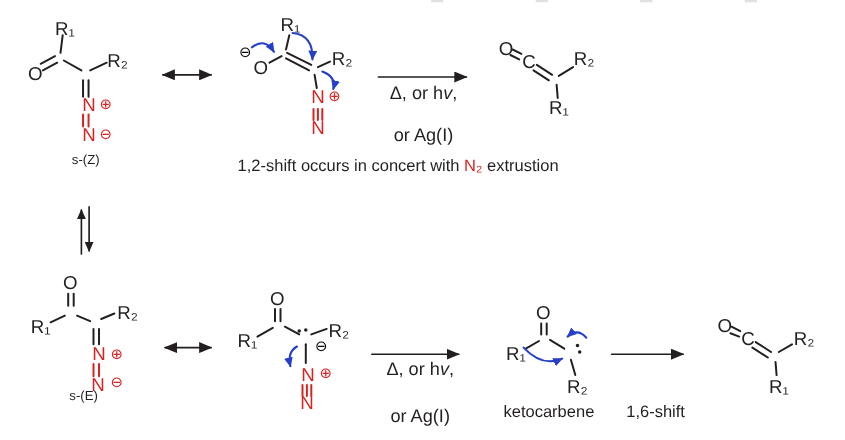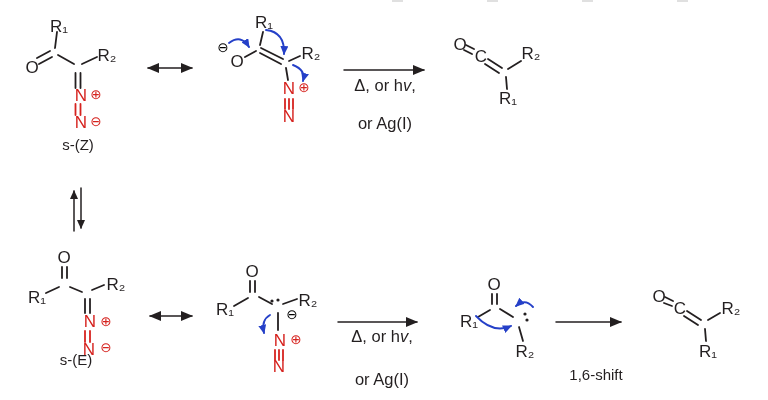--- a/index.html
+++ b/index.html
@@ -14,21 +14,21 @@
   .dashline{stroke:var(--dash);stroke-width:2;stroke-dasharray:11 84;}
   .at{font-size:17px;fill:var(--ink);text-anchor:middle;font-family:inherit;}
   .chg{font-size:13.5px;text-anchor:middle;}
   .rd{fill:var(--red);}
   .dot{fill:var(--ink);}
   .mink{fill:var(--ink);}
   .mblue{fill:var(--blue);}
   
   .lbl{position:absolute;font-size:15px;line-height:18px;white-space:nowrap;}
   .big{font-size:16.5px;line-height:20px;margin-top:36px;}
-  .slabel{font-size:15px;}
+  .slabel{font-size:12px;}
   .ctr{transform:translateX(-50%);}
   .red{color:var(--red);}
   .it{font-style:italic;}
 </style>
 </head>
 <body>
 
 <div class="canvas">
 
 <svg width="768" height="400" viewBox="0 0 768 400">
@@ -180,25 +180,27 @@
     <line class="bd" x1="705" y1="329" x2="706" y2="341"></line>
     <text class="at" x="659" y="302">O</text>
     <text class="at" x="680" y="314">C</text>
     <text class="at" x="731" y="314">R₂</text>
     <text class="at" x="708" y="357">R₁</text>
   </g>
 </svg>
 
 <div class="lbl slabel ctr" style="left:78px;top:136px">s-(Z)</div>
 
+<div class="lbl" style="left:216px;top:142px"><span>1,2-shift occurs in concert with </span><span class="red">N₂</span><span> extrustion</span></div>
 
 <div class="lbl big ctr" style="left:385px;top:39px"><span>Δ, or h</span><span class="it">v</span><span>,</span></div>
 <div class="lbl big ctr" style="left:385px;top:77px">or Ag(I)</div>
 
 <div class="lbl slabel ctr" style="left:76px;top:351px">s-(E)</div>
 
 <div class="lbl big ctr" style="left:382px;top:290px"><span>Δ, or h</span><span class="it">v</span><span>,</span></div>
 <div class="lbl big ctr" style="left:382px;top:333px">or Ag(I)</div>
 
 
+<div class="lbl ctr" style="left:499px;top:366px">ketocarbene</div>
 <div class="lbl ctr" style="left:596px;top:366px">1,6-shift</div>
 
 </div>
 
 </body></html>

